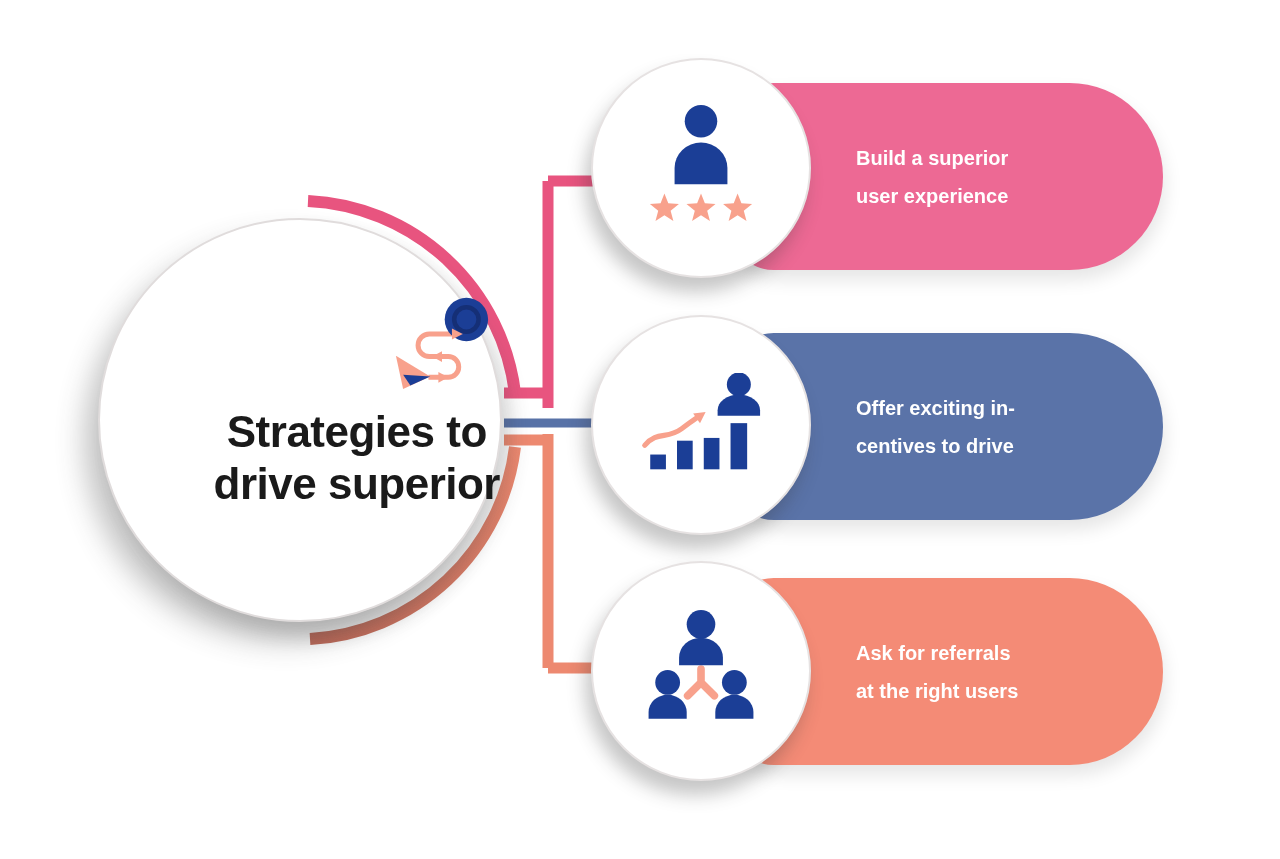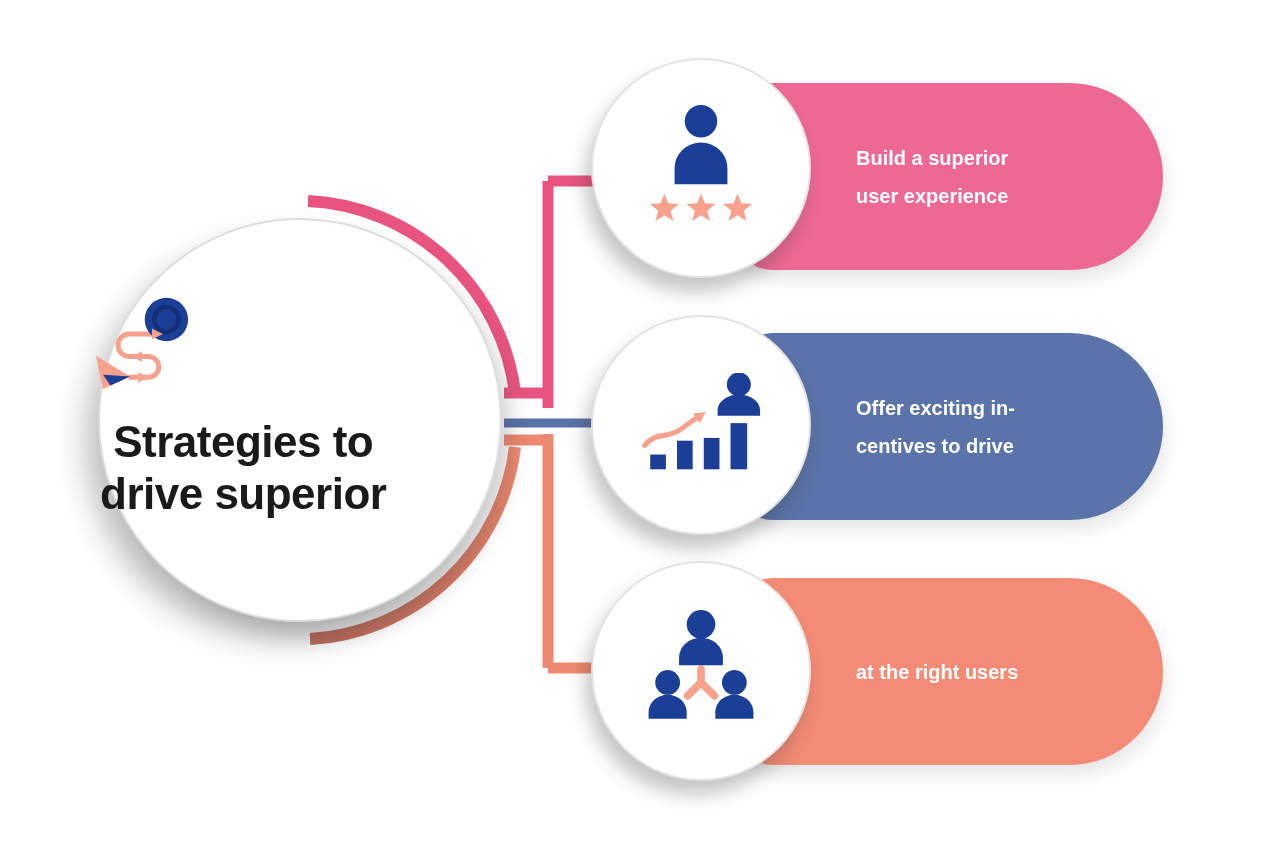--- a/index.html
+++ b/index.html
@@ -26,23 +26,22 @@
     left: 98px; top: 218px;
     width: 404px; height: 404px;
     background: #fff;
     border: 2px solid #e0dcdc;
     border-radius: 50%;
     z-index: 3;
     box-shadow: -14px 20px 28px rgba(60,60,60,.30),
                  12px 14px 18px rgba(60,60,60,.16);
     display: flex;
     flex-direction: column;
-    align-items: flex-start;
+    align-items: flex-end;
     padding-top: 76px;
-    gap: 10px;
   }
   .center-icon { transform: translateX(-8px); }
   .center-title {
     margin-top: 16px;
     text-align: center;
     font-size: 44px;
     font-weight: bold;
     letter-spacing: -0.5px;
     line-height: 52px;
     color: var(--title-text, #1a1a1a);
@@ -168,20 +167,21 @@
         <rect x="97" y="54" width="18" height="50"></rect>
         <circle cx="106" cy="12" r="13"></circle>
         <path d="M 83 46 v -6 a 23 17 0 0 1 46 0 v 6 z"></path>
       </g>
       <path d="M 4 78 C 18 62 28 72 44 60 S 58 50 62 47" fill="none" style="stroke:var(--icon-salmon,#F8A18C)" stroke-width="5.5" stroke-linecap="round"></path>
       <polygon points="70,42 63.9,54.1 56.5,43.5" style="fill:var(--icon-salmon,#F8A18C)"></polygon>
     </svg>
   </div>
 
   <div class="pill pill-3">
+    <div class="pill-line">Ask for referrals</div>
     <div class="pill-line">at the right users</div>
   </div>
   <div class="branch-circle circle-3">
     <svg width="124" height="122" viewBox="0 0 130 128">
       <path d="M 65 62 V 76 M 65 76 L 51 90 M 65 76 L 79 90" fill="none" style="stroke:var(--icon-salmon,#F8A18C)" stroke-width="8" stroke-linecap="round"></path>
       <g style="fill:var(--icon-dark-blue,#1B3E96)">
         <circle cx="65" cy="15" r="15"></circle>
         <path d="M 42 58 v -8 a 23 21 0 0 1 46 0 v 8 z"></path>
         <circle cx="30" cy="76" r="13"></circle>
         <path d="M 10 114 v -7 a 20 18 0 0 1 40 0 v 7 z"></path>

